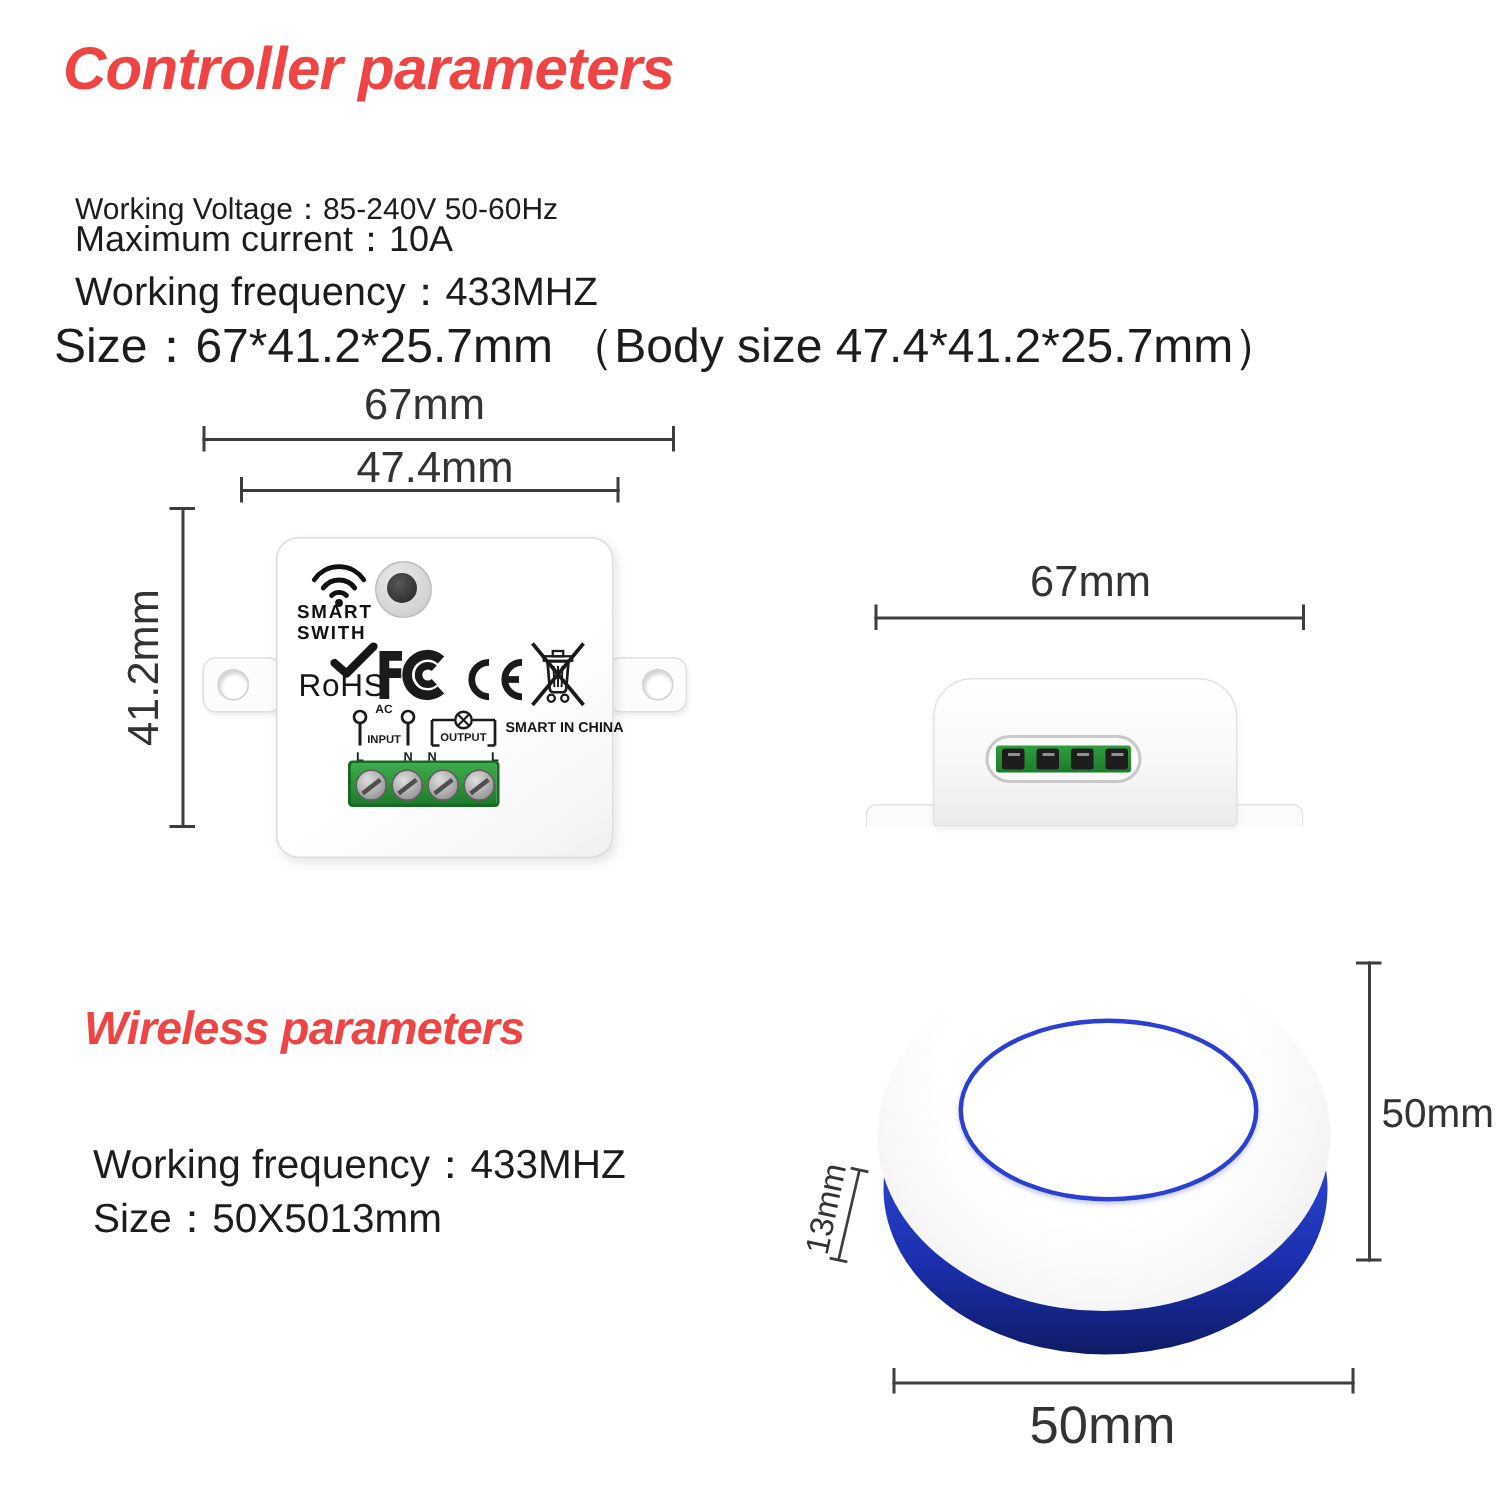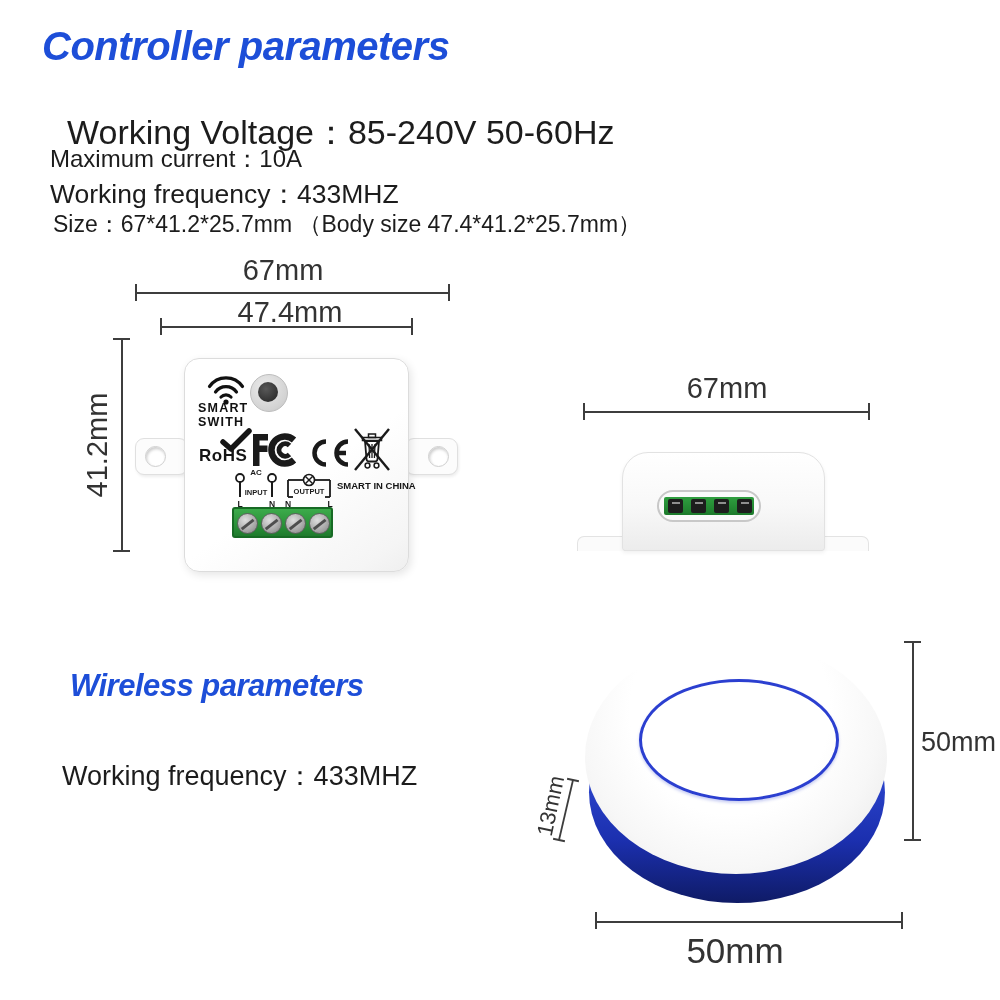--- a/index.html
+++ b/index.html
@@ -1,21 +1,21 @@
 <!DOCTYPE html>
 <html><head>
 <meta charset="utf-8">
 <style>
   html,body { margin:0; padding:0; background:#ffffff; }
   #canvas {
     position:relative; width:1000px; height:1000px; background:#ffffff;
     font-family:"Liberation Sans", sans-serif; color:#1d1d1d; overflow:hidden;
   }
   .abs { position:absolute; }
-  .section-title { position:absolute; font-weight:bold; font-style:italic; color:#1d4ed8; white-space:nowrap; letter-spacing:-0.5px; }
+  .section-title { position:absolute; font-weight:bold; font-style:italic; color:#ef4444; white-space:nowrap; letter-spacing:-0.5px; }
   .spec-line { position:absolute; white-space:nowrap; color:#1c1c1c; }
   .dim-text { position:absolute; color:#333; white-space:nowrap; }
   .hline { position:absolute; height:2px; background:#3d3d3d; }
   .vline { position:absolute; width:2px; background:#3d3d3d; }
   .tick-v { position:absolute; width:2px; height:17px; background:#3d3d3d; }
   .tick-h { position:absolute; width:17px; height:2px; background:#3d3d3d; }
 
   
   .device-body {
     position:absolute; left:184px; top:358px; width:223px; height:212px;
@@ -39,21 +39,21 @@
     position:absolute; left:250px; top:374px; width:36px; height:36px; border-radius:50%;
     background:radial-gradient(circle at 40% 35%, #ececec, #d2d2d2 70%, #bfbfbf);
     border:1px solid #bdbdbd; z-index:3;
   }
   .led-button-inner {
     position:absolute; left:7px; top:7px; width:20px; height:20px; border-radius:50%;
     background:radial-gradient(circle at 40% 35%, #585858, #2d2d2d 80%);
   }
   .info-block { position:absolute; left:310px; top:387px; font-size:9px; line-height:14.5px;
     color:#3f3f3f; white-space:nowrap; z-index:3; }
-  .rohs-text { position:absolute; left:199px; top:446px; font-size:17px; font-weight:bold; color:#151515; letter-spacing:0.5px; z-index:3; }
+  .rohs-text { position:absolute; left:199px; top:446px; font-size:21px; font-weight:normal; color:#151515; letter-spacing:0.5px; z-index:3; }
   .made-in { position:absolute; left:337px; top:480px; font-size:9.5px; font-weight:bold; color:#151515; z-index:3; }
   .terminal-block {
     position:absolute; left:232px; top:507px; width:101px; height:31px;
     background:linear-gradient(180deg,#3cab4b,#2a9038 60%,#1e7a2c);
     border:2px solid #176a24; border-radius:3px; box-sizing:border-box; z-index:3;
   }
   .screw {
     position:absolute; top:4px; width:21px; height:21px; border-radius:50%;
     background:radial-gradient(circle at 38% 32%, #dedede, #a8a8a8 60%, #7d7d7d);
     border:1px solid #5f5f5f; box-sizing:border-box;
@@ -106,24 +106,24 @@
   }
   svg text { font-family:"Liberation Sans", sans-serif; }
 </style>
 </head>
 <body>
 
 <div id="canvas">
 
   <div class="section-title" style="left:42px; top:24px; font-size:40px;">Controller parameters</div>
 
-  <div class="spec-line" style="left:50px; top:110px; font-size:34px;margin-left:17px;">Working Voltage：85-240V 50-60Hz</div>
+  <div class="spec-line" style="left:50px; top:126px; font-size:20px;">Working Voltage：85-240V 50-60Hz</div>
   <div class="spec-line" style="left:50px; top:143px; font-size:24px;">Maximum current：10A</div>
   <div class="spec-line" style="left:50px; top:176px; font-size:26.5px;">Working frequency：433MHZ</div>
-  <div class="spec-line" style="left:53px; top:209px; font-size:23px;">Size：67*41.2*25.7mm （Body size 47.4*41.2*25.7mm）</div>
+  <div class="spec-line" style="left:36px; top:209px; font-size:32px;">Size：67*41.2*25.7mm （Body size 47.4*41.2*25.7mm）</div>
 
   <div class="dim-text" style="left:283px; top:254px; font-size:29px; transform:translateX(-50%);">67mm</div>
   <div class="hline" style="left:135px; top:292px; width:315px;"></div>
   <div class="tick-v" style="left:135px; top:284px;"></div>
   <div class="tick-v" style="left:448px; top:284px;"></div>
 
   <div class="dim-text" style="left:290px; top:296px; font-size:29px; transform:translateX(-50%);">47.4mm</div>
   <div class="hline" style="left:160px; top:326px; width:253px;"></div>
   <div class="tick-v" style="left:160px; top:318px;"></div>
   <div class="tick-v" style="left:411px; top:318px;"></div>
@@ -233,22 +233,23 @@
   <div class="side-box"></div>
   <div class="side-slot">
     <div class="side-slot-green">
       <span class="slot-square" style="left:4px;"></span>
       <span class="slot-square" style="left:27px;"></span>
       <span class="slot-square" style="left:50px;"></span>
       <span class="slot-square" style="left:73px;"></span>
     </div>
   </div>
 
-  <div class="section-title" style="left:70px; top:668px; font-size:31px;">Wireless parameters</div>
+  <div class="section-title" style="left:56px; top:668px; font-size:31px;">Wireless parameters</div>
   <div class="spec-line" style="left:62px; top:758px; font-size:27px;">Working frequency：433MHZ</div>
+  <div class="spec-line" style="left:62px; top:794px; font-size:27px;">Size：50X5013mm</div>
 
   <div class="remote-base"></div>
   <div class="remote-top"></div>
   <div class="remote-ring"></div>
 
   <div class="vline" style="left:912px; top:641px; height:200px;"></div>
   <div class="tick-h" style="left:904px; top:641px;"></div>
   <div class="tick-h" style="left:904px; top:839px;"></div>
   <div class="dim-text" style="left:921px; top:727px; font-size:27px;">50mm</div>
 

